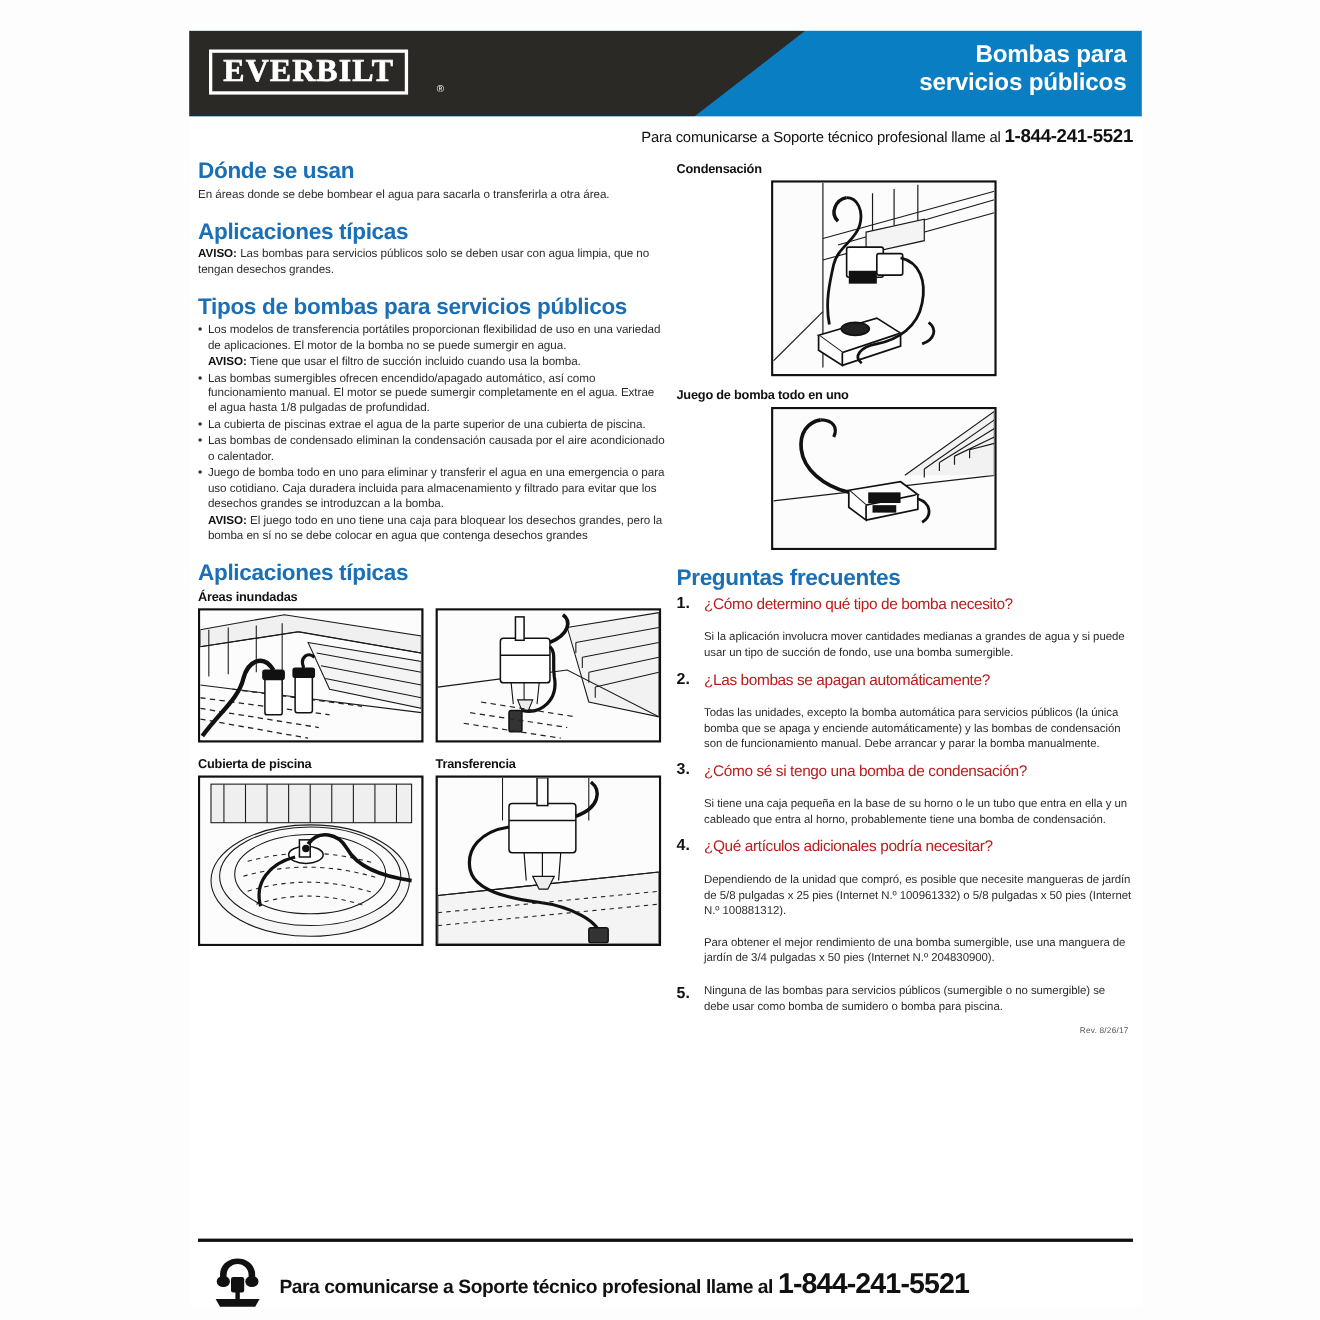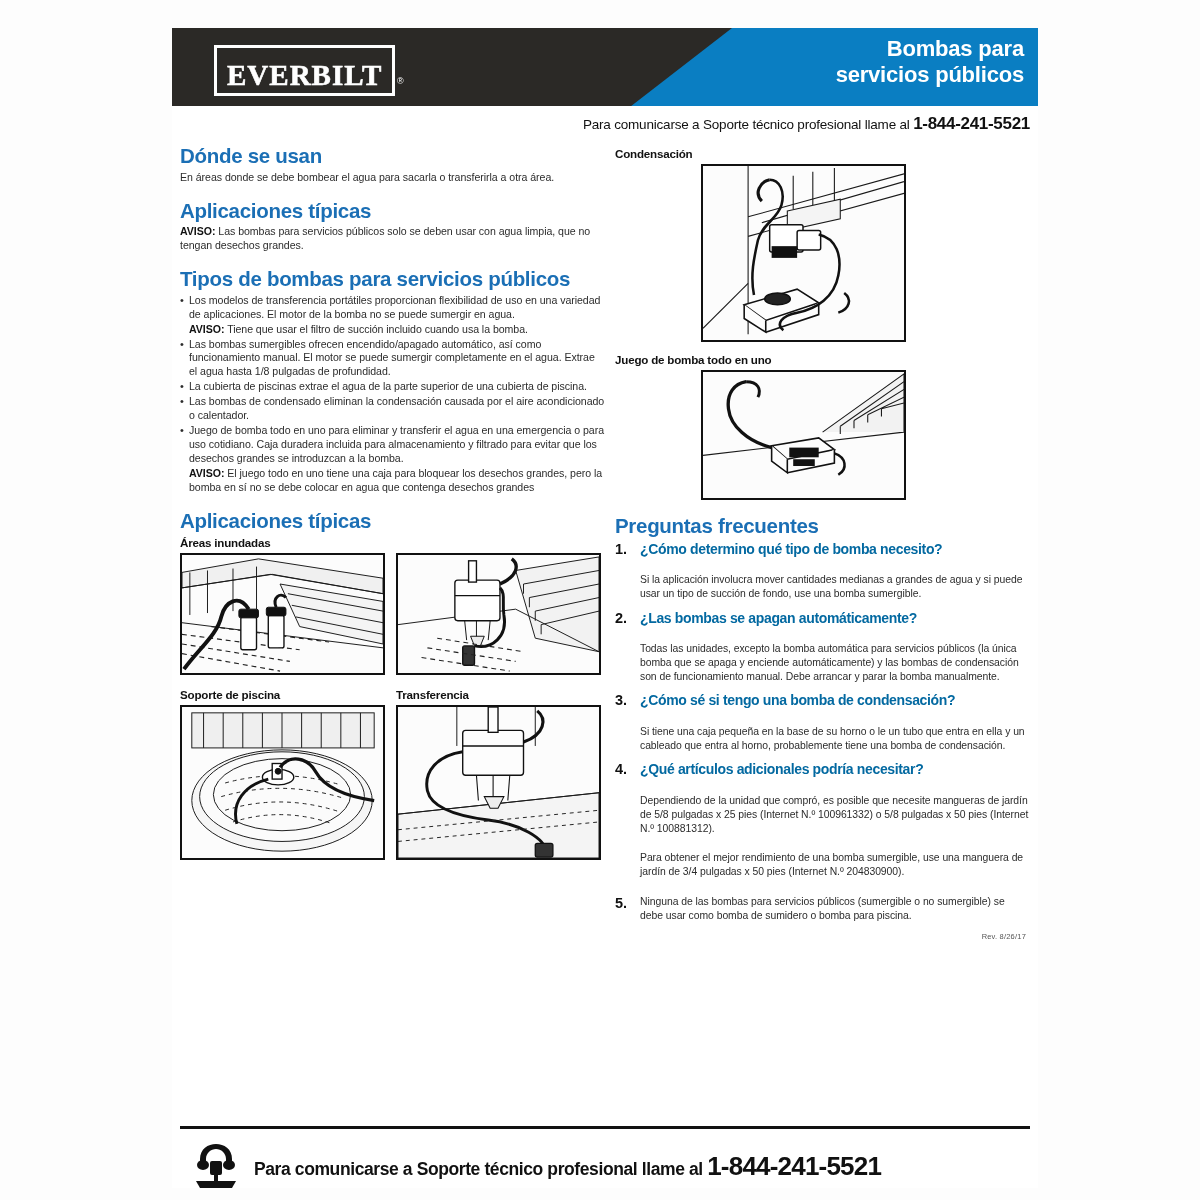--- a/index.html
+++ b/index.html
@@ -23,23 +23,23 @@
   .header{
     position:relative;width:866px;height:78px;overflow:hidden;
     background:#0a7ec2;
   }
   .header .blackwrap{
     position:absolute;left:0;top:0;width:560px;height:78px;
     background:#2b2926;
     clip-path:polygon(0 0, 100% 0, 82% 100%, 0 100%);
   }
   .logo-box{
-    position:absolute;left:42px;top:17px;
+    position:absolute;left:18px;top:17px;
     border:3px solid #ffffff;
-    padding:12px 10px 3px 10px;
+    padding:2px 10px 3px 10px;
     background:#2b2926;
   }
   .logo-text{
     font-family:"Liberation Serif",serif;
     font-weight:bold;
     font-size:29px;
     letter-spacing:1px;
     color:#ffffff;
     line-height:1.05;
     -webkit-text-stroke:0.6px #ffffff;
@@ -133,21 +133,21 @@
   ol.faq > li{
     position:relative;padding-left:25px;margin-bottom:9px;
   }
   ol.faq > li:before{
     counter-increment:q;
     content:counter(q) ".";
     position:absolute;left:0;top:0;
     font-size:14.5px;font-weight:bold;color:#111;
   }
   .q{
-    font-size:14px;font-weight:bold;color:#0369a1;
+    font-size:14px;font-weight:normal;color:#b91c1c;
     line-height:1.17;margin:0 0 3px 0;letter-spacing:-0.35px;
   }
   .a{
     font-size:10.4px;color:#2c2c2c;line-height:1.33;
     margin:16px 0 4px 0;letter-spacing:-0.05px;
   }
   .rev{
     text-align:right;font-size:7.5px;color:#555;
     margin-top:2px;padding-right:4px;letter-spacing:0.2px;
   }
@@ -283,21 +283,21 @@
             <path d="M104 30 C122 22 124 10 116 4" stroke="#111" stroke-width="3.4" fill="none"></path>
             <path d="M78 94 C96 98 112 84 108 62 C106 48 110 40 104 34" stroke="#111" stroke-width="3" fill="none"></path>
             <g stroke="#222" fill="none" stroke-width="1.1" stroke-dasharray="5 4">
               <path d="M30 96 L120 110 M24 106 L114 120 M40 86 L128 100"></path>
             </g>
           </svg>
         </div>
       </div>
 
       <div class="illo-row" style="margin-top:2px;">
-        <h3 class="cap" style="width:205px;">Soporte de piscina</h3>
+        <h3 class="cap" style="width:205px;">Cubierta de piscina</h3>
         <h3 class="cap" style="width:205px;">Transferencia</h3>
       </div>
 
       <div class="illo-row">
         <div class="illo illo-w205b">
           <svg viewBox="0 0 205 155" preserveAspectRatio="none">
             <rect x="0" y="0" width="205" height="155" fill="#fcfcfc"></rect>
             <g stroke="#1a1a1a" fill="none" stroke-width="1">
               <rect x="10" y="6" width="186" height="36" fill="#efefef"></rect>
               <path d="M22 6 L22 42 M42 6 L42 42 M62 6 L62 42 M82 6 L82 42 M102 6 L102 42 M122 6 L122 42 M142 6 L142 42 M162 6 L162 42 M182 6 L182 42"></path>

